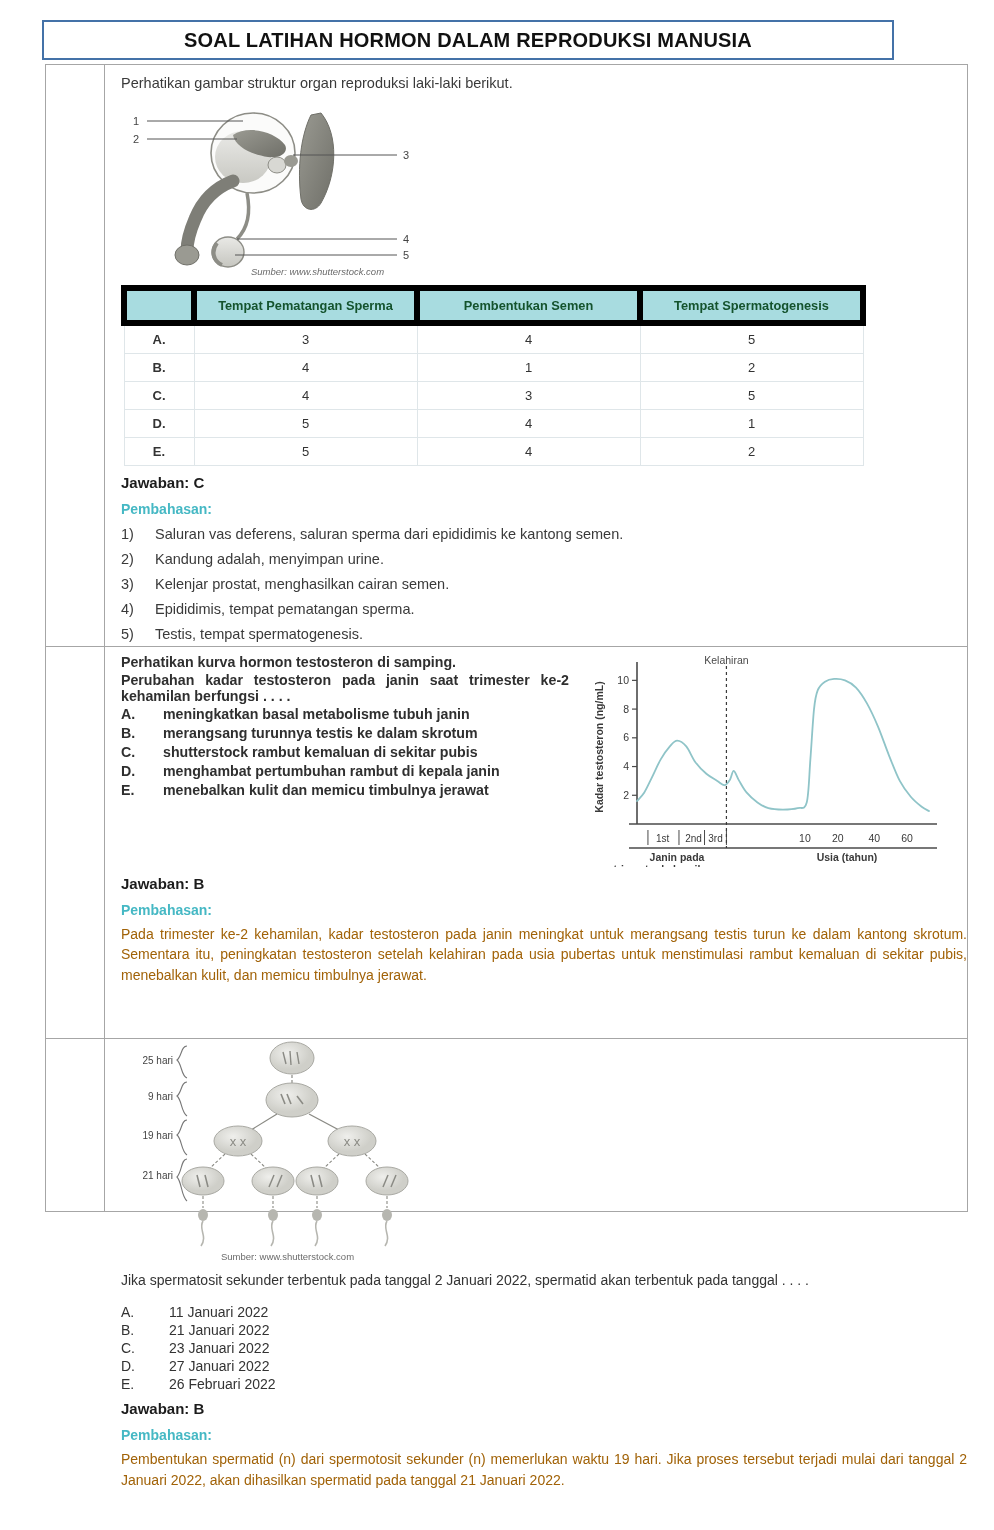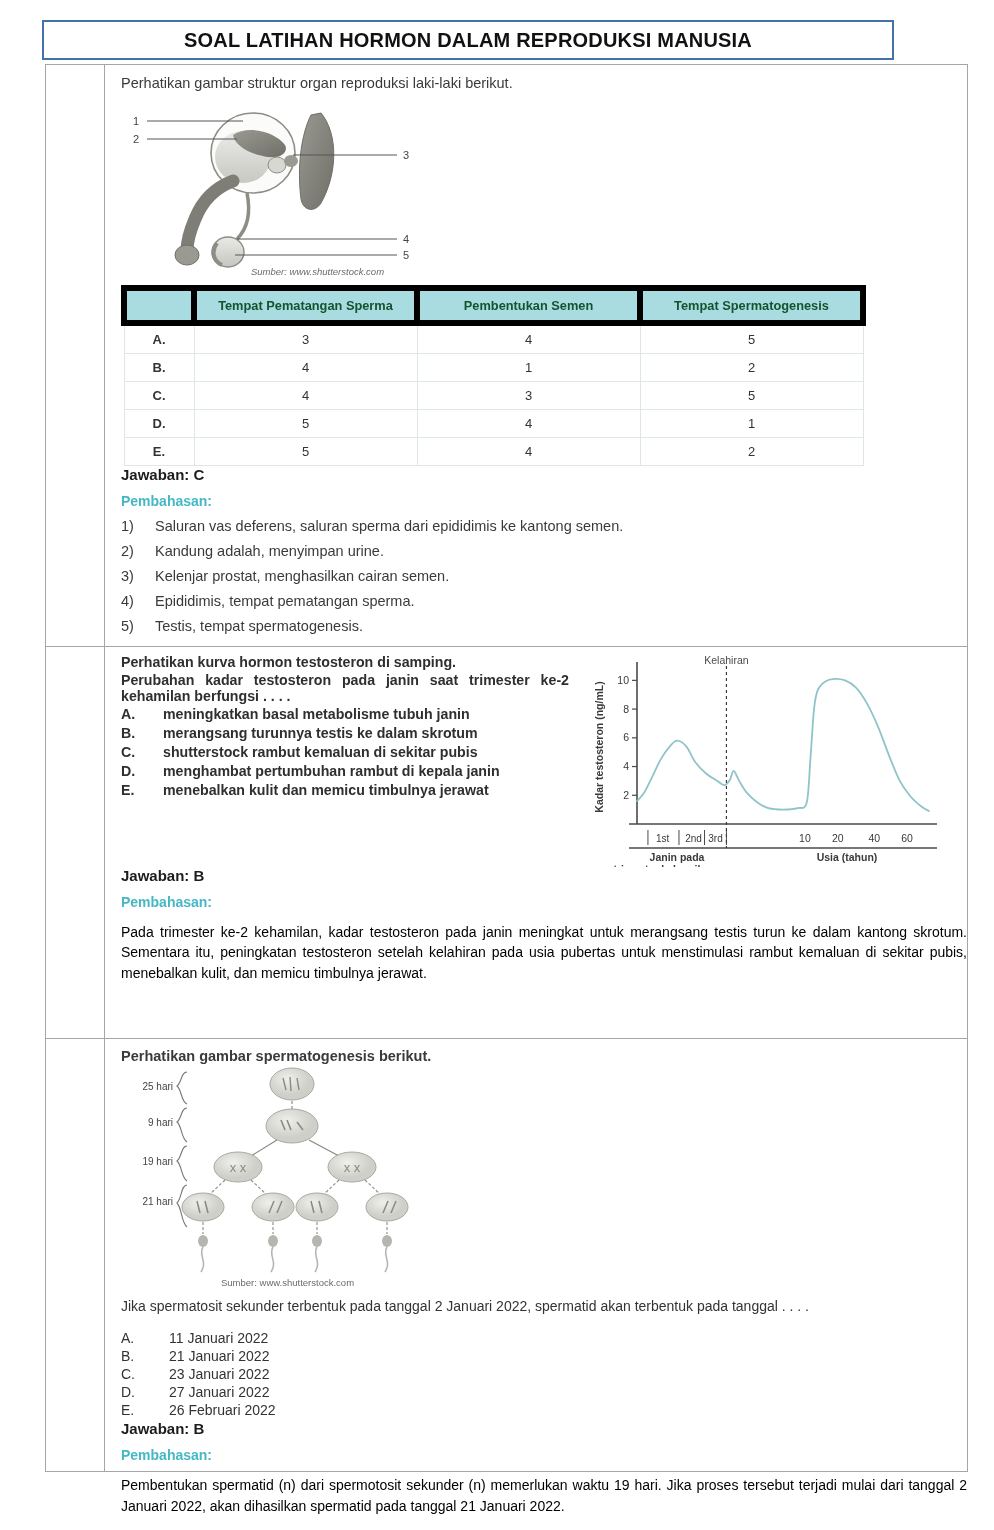--- a/index.html
+++ b/index.html
@@ -22,21 +22,21 @@
     box-sizing:border-box;
   }
   .title-text{
     font-size:20px;font-weight:700;letter-spacing:.2px;color:#111;
     white-space:nowrap;
   }
 
   
   .frame{
     position:absolute;
-    left:45px; top:64px; width:923px; height:1408px;
+    left:45px; top:64px; width:923px; height:1148px;
     border-left:1px solid #a6a6a6;
     border-right:1px solid #a6a6a6;
     border-top:1px solid #a6a6a6;
     border-bottom:1px solid #a6a6a6;
     box-sizing:border-box;
   }
   
   .gutter-line{
     position:absolute; top:0; bottom:0; left:58px;
     width:1px;background:#a6a6a6;
@@ -79,21 +79,21 @@
     padding:7px 4px;text-align:center;font-size:12.8px;
     border:6px solid #000000;
   }
   table.opt td{
     border:1px solid #dfe6e9;padding:6px 4px;text-align:center;
     color:#333;background:#fff;
   }
   table.opt td.lbl{width:56px;font-weight:600;text-align:center;}
   table.opt th.lbl{width:56px;}
 
-  .jawaban{font-size:15px;font-weight:700;color:#1c1c1c;}
+  .jawaban{font-size:15px;font-weight:700;color:#1c1c1c;margin-top:8px;}
   .pemb-head{font-size:14px;font-weight:600;color:#45b8c4;margin-top:10px;}
 
   ol.numlist{margin:6px 0 0 0;padding:0;list-style:none;}
   ol.numlist li{
     font-size:14.5px;color:#3a3a3a;margin:9px 0;
     padding-left:34px;position:relative;
   }
   ol.numlist li .marker{position:absolute;left:0;top:0;}
 
   
@@ -103,21 +103,21 @@
   .q2-left p{margin:0 0 2px 0;font-size:14.2px;font-weight:600;color:#2f2f2f;}
   .q2-left p.just{text-align:justify;}
   ul.choices{list-style:none;margin:2px 0 0 0;padding:0;}
   ul.choices li{
     font-size:14.2px;font-weight:600;color:#2f2f2f;
     position:relative;padding-left:42px;margin:1px 0;line-height:1.26;
   }
   ul.choices li .ch{position:absolute;left:0;top:0;}
   ul.choices li .ctext{display:block;text-align:justify;}
 
-  .para{font-size:14px;color:#000000;text-align:justify;line-height:1.45;margin-top:12px;}
+  .para{font-size:14px;color:#a16207;text-align:justify;line-height:1.45;margin-top:6px;}
 
   
   .chart-wrap{width:360px;height:215px;position:relative;}
 
   
   .fig-sperm{position:relative;width:330px;height:215px;margin-left:4px;}
   .fig-sperm-caption{
     font-size:9.5px;color:#6b6b6b;margin-left:100px;margin-top:-2px;
   }
 
@@ -344,21 +344,20 @@
           </div>
         </div>
       </div>
 
       <div class="jawaban">Jawaban: B</div>
       <div class="pemb-head">Pembahasan:</div>
       <p class="para">Pada trimester ke-2 kehamilan, kadar testosteron pada janin meningkat untuk merangsang testis turun ke dalam kantong skrotum. Sementara itu, peningkatan testosteron setelah kelahiran pada usia pubertas untuk menstimulasi rambut kemaluan di sekitar pubis, menebalkan kulit, dan memicu timbulnya jerawat.</p>
     </section>
 
     <section class="qblock q3">
-      <p class="lead bold-ish">Perhatikan gambar spermatogenesis berikut.</p>
 
       <div class="fig-sperm">
         <svg width="330" height="215" viewBox="0 0 330 215">
           <defs>
             <radialGradient id="cell" cx="40%" cy="35%">
               <stop offset="0%" stop-color="#efefec"></stop>
               <stop offset="100%" stop-color="#cfcfc9"></stop>
             </radialGradient>
           </defs>
 

